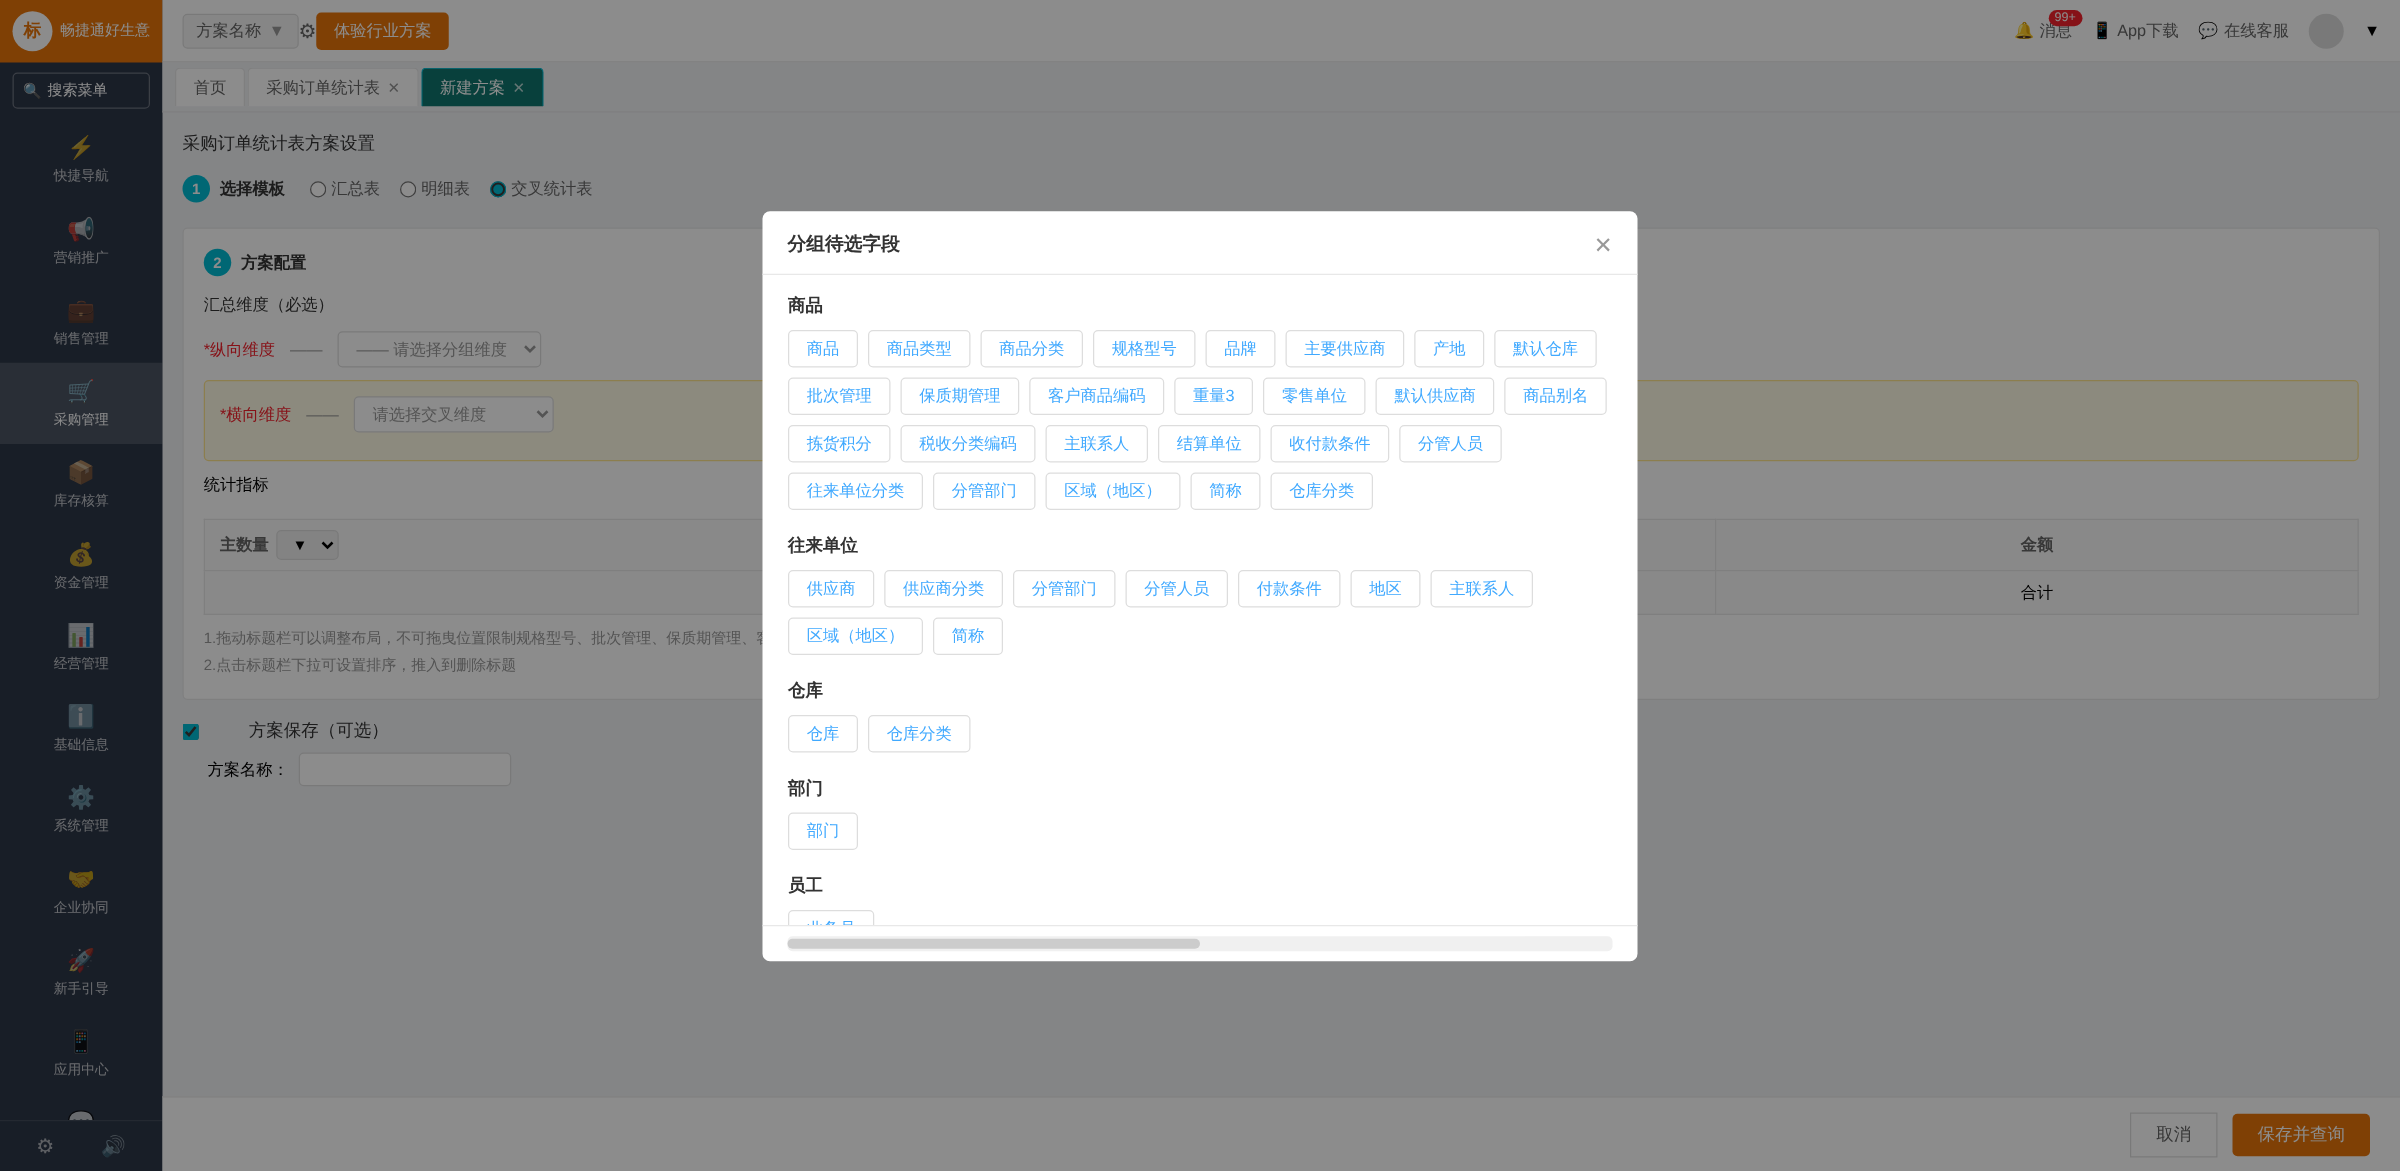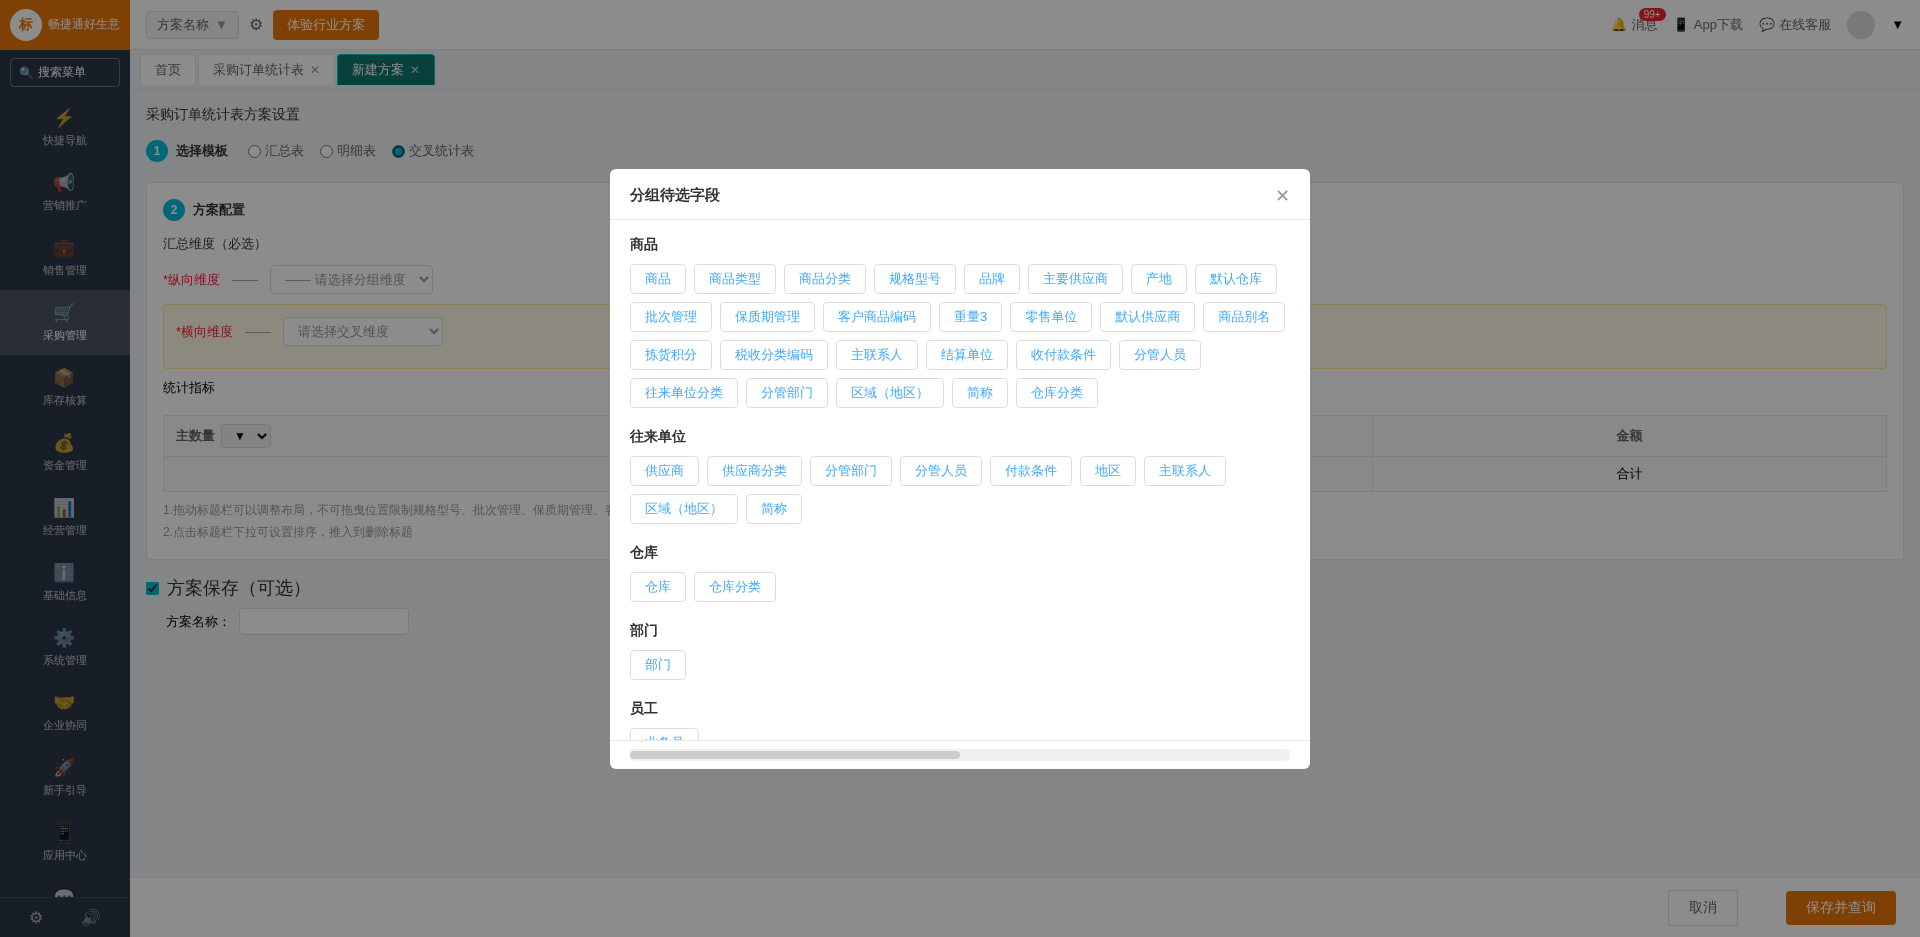--- a/index.html
+++ b/index.html
@@ -21,21 +21,21 @@
     .sidebar-item-icon { font-size: 18px; }
     .sidebar-item-label { font-size: 11px; text-align: center; }
     .sidebar-bottom { width: 100%; padding: 10px; display: flex; justify-content: space-around; border-top: 1px solid rgba(255,255,255,0.1); }
     .sidebar-bottom-btn { color: rgba(255,255,255,0.6); cursor: pointer; font-size: 16px; }
 
     
     .main-area { flex: 1; display: flex; flex-direction: column; }
 
     
     .topbar { height: 50px; background: #fff; display: flex; align-items: center; justify-content: space-between; padding: 0 16px; border-bottom: 1px solid #e8e8e8; flex-shrink: 0; }
-    .topbar-left { display: flex; align-items: center; gap: 10px; }
+    .topbar-left { display: flex; align-items: center; }
     .topbar-scheme { display: flex; align-items: center; gap: 6px; background: #f5f5f5; border: 1px solid #ddd; border-radius: 4px; padding: 4px 10px; }
     .topbar-scheme-text { font-size: 13px; color: #666; }
     .topbar-scheme-arrow { color: #999; }
     .topbar-settings { color: #666; cursor: pointer; font-size: 16px; }
     .topbar-trial-btn { background: #e8750a; color: #fff; border: none; border-radius: 4px; padding: 6px 14px; cursor: pointer; font-size: 13px; }
     .topbar-right { display: flex; align-items: center; gap: 16px; }
     .topbar-right-item { display: flex; align-items: center; gap: 4px; color: #666; cursor: pointer; font-size: 13px; position: relative; }
     .badge { background: #f5222d; color: #fff; border-radius: 10px; font-size: 10px; padding: 1px 5px; position: absolute; top: -8px; right: -8px; }
     .topbar-avatar { width: 28px; height: 28px; background: #ddd; border-radius: 50%; }
 
@@ -65,28 +65,28 @@
     .indicator-table th, .indicator-table td { border: 1px solid #e8e8e8; padding: 8px 12px; text-align: center; font-size: 13px; }
     .indicator-table th { background: #fafafa; color: #666; }
     .indicator-subheader { background: #fafafa; }
     .col-select { display: flex; align-items: center; gap: 6px; }
     .col-select select { border: 1px solid #ddd; border-radius: 4px; padding: 3px 8px; font-size: 12px; }
 
     .hint-text { font-size: 12px; color: #999; margin-top: 8px; line-height: 1.8; }
 
     .save-option { display: flex; align-items: center; gap: 8px; margin-top: 16px; }
     .save-option input[type=checkbox] { accent-color: #00bcd4; }
-    .save-label { font-size: 18px; color: #333; }
+    .save-label { font-size: 14px; color: #333; margin-left: 32px; }
     .scheme-name-row { display: flex; align-items: center; gap: 8px; margin-top: 8px; margin-left: 20px; }
     .scheme-name-input { border: 1px solid #ddd; border-radius: 4px; padding: 5px 10px; font-size: 13px; width: 170px; }
 
     
     .bottom-bar { height: 60px; background: #fff; border-top: 1px solid #e8e8e8; display: flex; align-items: center; justify-content: flex-end; padding: 0 24px; gap: 12px; flex-shrink: 0; }
     .btn-cancel { background: #fff; border: 1px solid #ddd; border-radius: 0; padding: 8px 20px; font-size: 14px; color: #666; cursor: pointer; }
-    .btn-save { background: #e8750a; border: none; border-radius: 4px; padding: 8px 20px; font-size: 14px; color: #fff; cursor: pointer; margin-left: 36px; }
+    .btn-save { background: #e8750a; border: none; border-radius: 4px; padding: 8px 20px; font-size: 14px; color: #fff; cursor: pointer; }
 
     
     .modal-overlay { position: fixed; top: 0; left: 0; width: 1920px; height: 937px; background: rgba(0,0,0,0.45); z-index: 1000; display: flex; align-items: center; justify-content: center; }
     .modal { background: #fff; border-radius: 6px; width: 700px; max-height: 600px; display: flex; flex-direction: column; position: relative; }
     .modal-header { display: flex; align-items: center; justify-content: space-between; padding: 16px 20px 12px; border-bottom: 1px solid #e8e8e8; flex-shrink: 0; }
     .modal-title { font-size: 15px; font-weight: bold; color: #333; }
     .modal-close { cursor: pointer; color: #999; font-size: 18px; background: none; border: none; }
     .modal-body { flex: 1; overflow-y: auto; padding: 16px 20px; }
     .modal-footer { padding: 8px 20px; border-top: 1px solid #e8e8e8; display: flex; align-items: center; flex-shrink: 0; }
 

